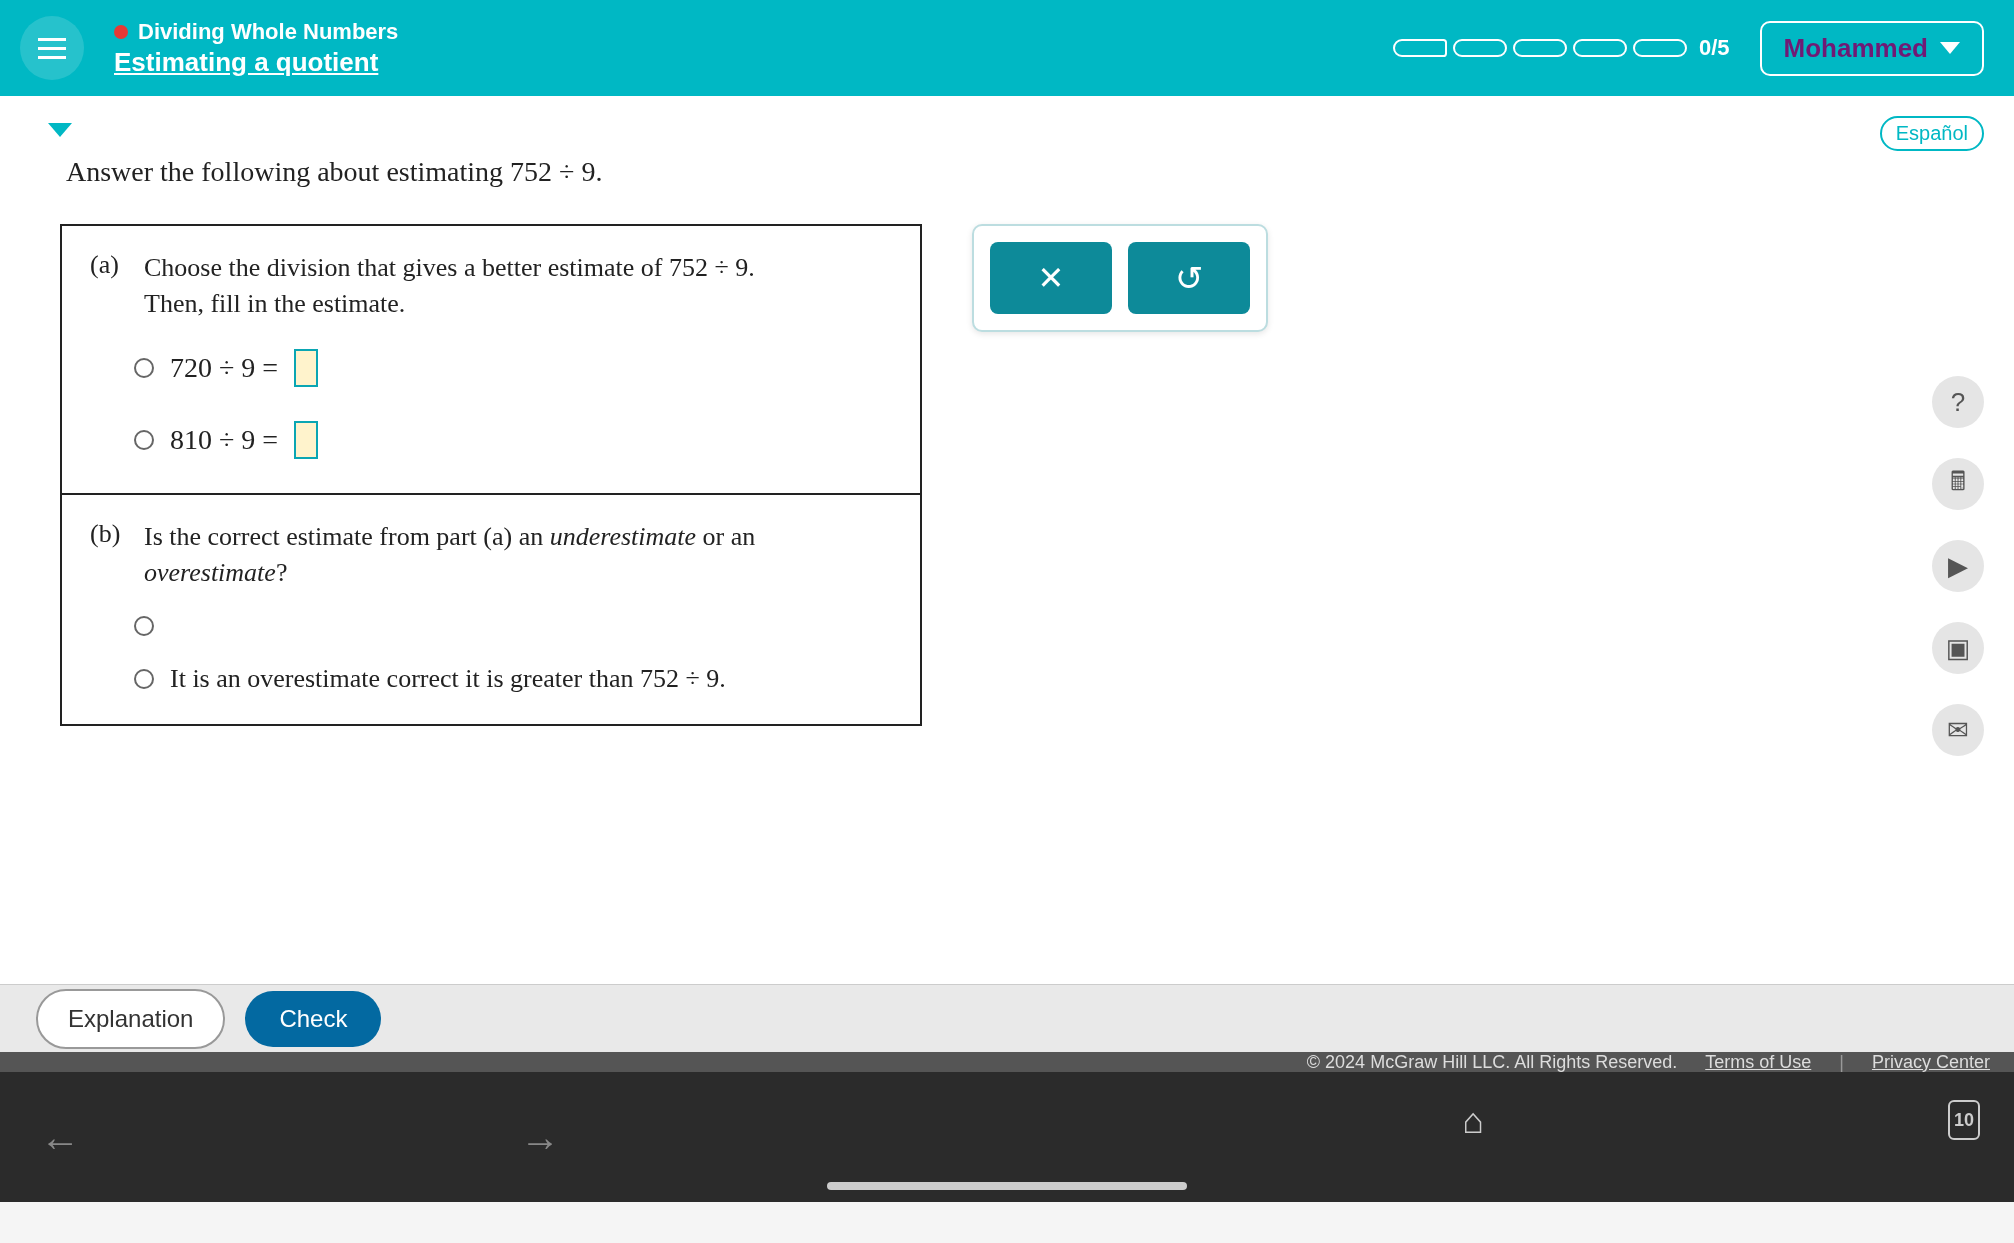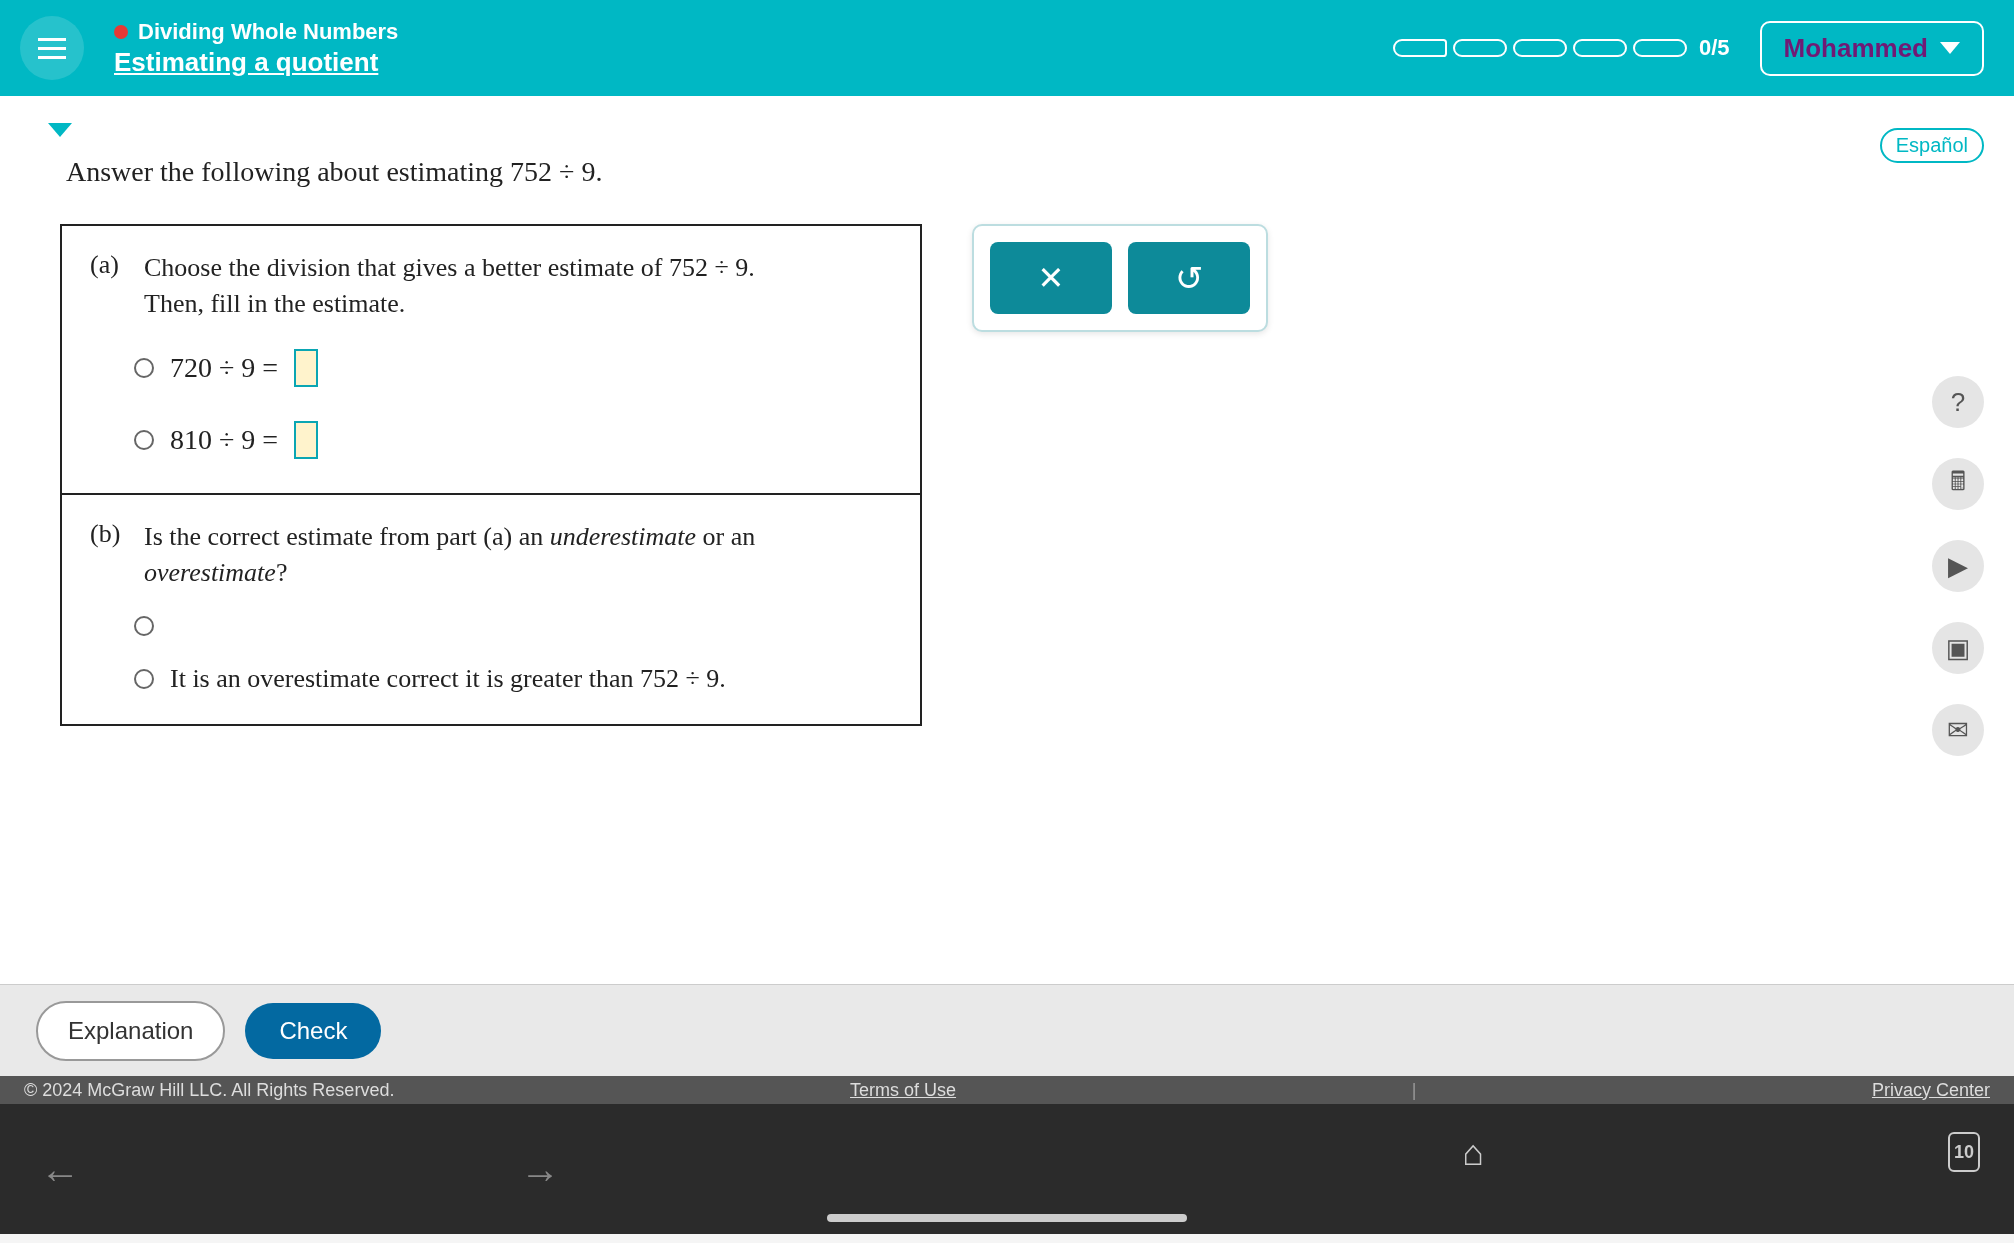--- a/index.html
+++ b/index.html
@@ -19,21 +19,21 @@
 .seg { width: 54px; height: 18px; border: 2px solid #fff; border-radius: 10px; }
 .seg:first-child { border-top-right-radius: 4px; border-bottom-right-radius: 4px; }
 .progress-text { color: #fff; font-size: 22px; font-weight: 600; }
 .user-btn { border: 2px solid #fff; color: #701a75; background: transparent; padding: 10px 22px; border-radius: 10px; font-size: 26px; font-weight: 600; display: flex; align-items: center; gap: 12px; cursor: pointer; }
 .chev-down-white { width: 0; height: 0; border-left: 10px solid transparent; border-right: 10px solid transparent; border-top: 12px solid #fff; }
 
 
 .content { position: relative; background: #fff; min-height: 888px; padding: 20px 60px 30px 60px; }
 .collapse-arrow { position: absolute; top: 14px; left: 40px; width: 40px; height: 40px; display: flex; align-items: center; justify-content: center; cursor: pointer; }
 .chev-down-teal { width: 0; height: 0; border-left: 12px solid transparent; border-right: 12px solid transparent; border-top: 14px solid #00b8c4; }
-.lang-pill { position: absolute; top: 32px; right: 30px; border: 2px solid #00b8c4; color: #00b8c4; border-radius: 20px; padding: 4px 14px; font-size: 20px; cursor: pointer; }
+.lang-pill { position: absolute; top: 20px; right: 30px; border: 2px solid #00b8c4; color: #00b8c4; border-radius: 20px; padding: 4px 14px; font-size: 20px; cursor: pointer; }
 
 .prompt { font-size: 28px; color: #222; margin: 40px 0 36px 6px; font-family: Georgia, 'Times New Roman', serif; }
 .prompt .expr { font-family: 'Times New Roman', serif; }
 
 .work-row { display: flex; align-items: flex-start; gap: 50px; }
 
 .question-box { border: 2px solid #222; width: 862px; }
 .part { padding: 24px 28px; font-family: Georgia, 'Times New Roman', serif; font-size: 26px; color: #222; }
 .part-a { border-bottom: 2px solid #222; }
 .part-label { display: flex; gap: 14px; }
@@ -53,26 +53,26 @@
 .pal-btn { width: 122px; height: 72px; background: #0d8a99; border-radius: 8px; display: flex; align-items: center; justify-content: center; color: #fff; font-size: 32px; cursor: pointer; }
 .x-mark::before { content: "✕"; }
 .undo-arrow { font-size: 34px; transform: scaleX(-1); }
 .undo-arrow::before { content: "↻"; }
 
 
 .side-tools { position: absolute; right: 30px; top: 280px; display: flex; flex-direction: column; gap: 30px; }
 .tool { width: 52px; height: 52px; border-radius: 50%; background: #e5e5e5; display: flex; align-items: center; justify-content: center; color: #555; font-size: 26px; cursor: pointer; }
 
 
-.action-bar { background: #e9e9e9; height: 92px; border-top: 1px solid #ccc; display: flex; align-items: center; padding: 0 36px; gap: 20px; }
+.action-bar { background: #e9e9e9; height: 68px; border-top: 1px solid #ccc; display: flex; align-items: center; padding: 0 36px; gap: 20px; }
 .btn-outline { border: 2px solid #999; background: #fff; color: #333; border-radius: 30px; padding: 14px 30px; font-size: 24px; cursor: pointer; font-weight: 500; }
 .btn-primary { border: none; background: #0369a1; color: #fff; border-radius: 30px; padding: 14px 34px; font-size: 24px; font-weight: 400; cursor: pointer; }
 
 
-.foot-strip { background: #555; height: 28px; display: flex; align-items: center; justify-content: space-between; padding: 0 24px; gap: 18px; color: #ddd; font-size: 18px; }
+.foot-strip { background: #555; height: 20px; display: flex; align-items: center; justify-content: flex-end; padding: 0 24px; gap: 28px; color: #ddd; font-size: 18px; }
 .foot-strip a { color: #ddd; text-decoration: underline; }
 .foot-sep { color: #999; }
 
 
 .nav-bar { background: #2b2b2b; height: 130px; position: relative; display: flex; align-items: center; }
 .nav-arrow { color: #888; font-size: 40px; cursor: pointer; }
 .nav-arrow.left { margin-left: 40px; }
 .nav-arrow.right { margin-left: 440px; }
 .home-btn { position: absolute; right: 530px; top: 28px; color: #ccc; font-size: 36px; cursor: pointer; }
 .ten-badge { position: absolute; right: 34px; top: 28px; width: 32px; height: 40px; border: 2px solid #ccc; border-radius: 6px; color: #ccc; display: flex; align-items: center; justify-content: center; font-size: 18px; font-weight: 600; cursor: pointer; }

